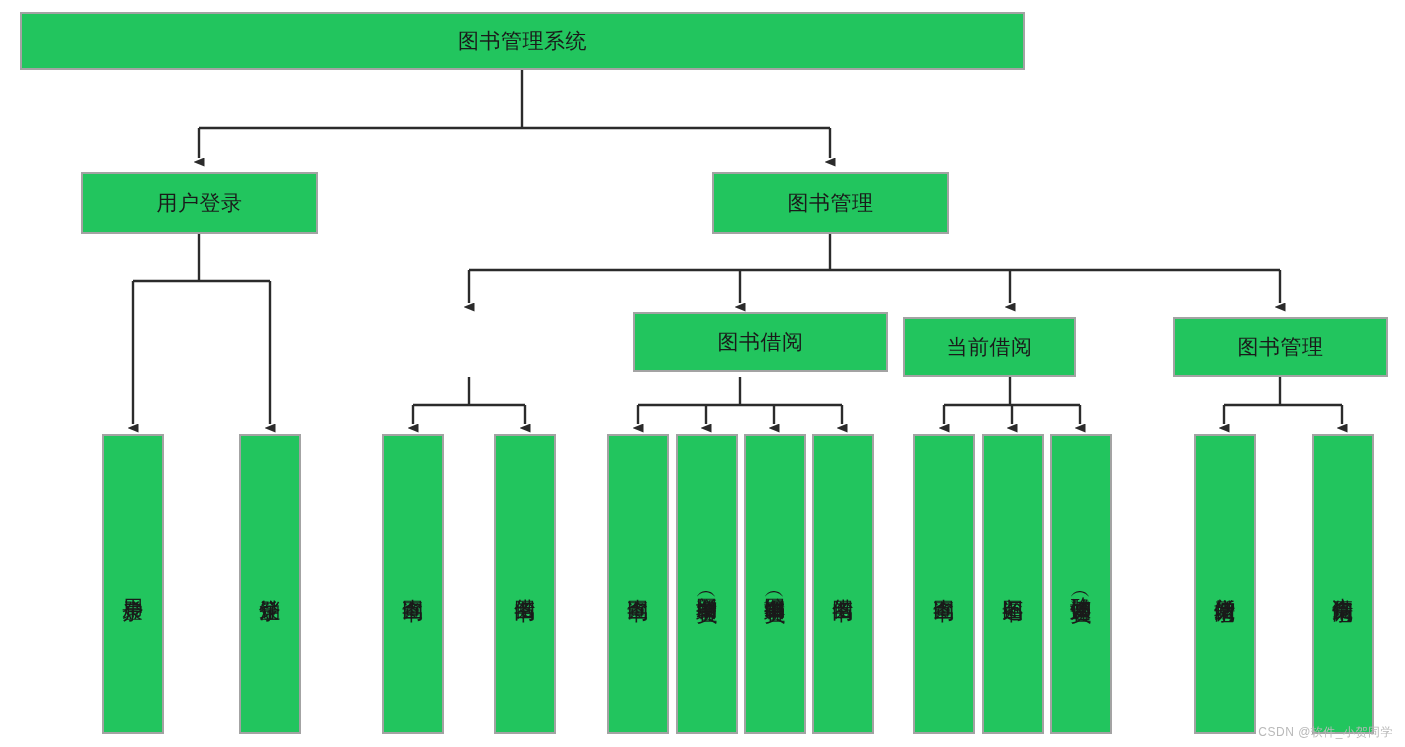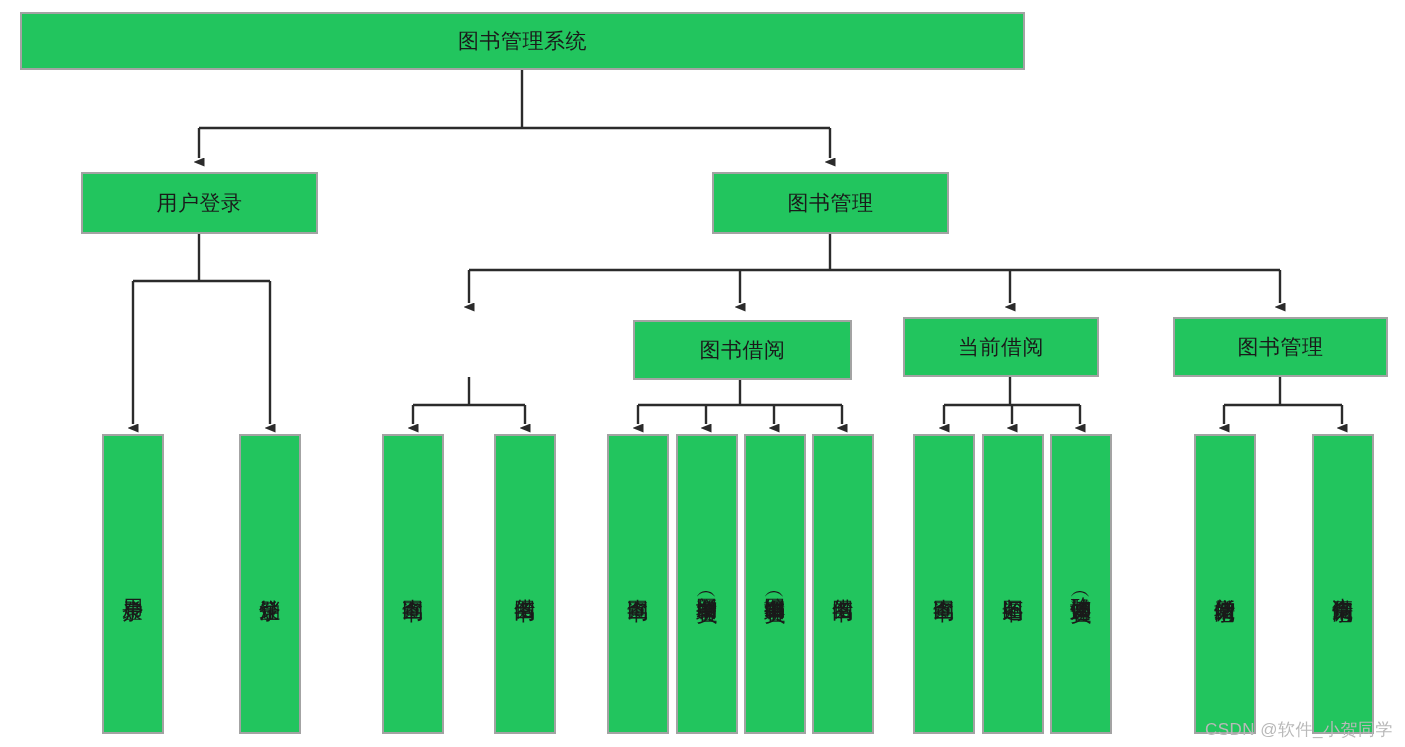--- a/index.html
+++ b/index.html
@@ -54,21 +54,21 @@
     font-size: 21px;
     line-height: 1.22;
     letter-spacing: 1px;
     white-space: nowrap;
     max-height: 280px;
   }
   #watermark {
     position: absolute;
     right: 12px;
     bottom: 6px;
-    font-size: 17px;
+    font-size: 12px;
     color: #b9b9b9;
     white-space: nowrap;
     z-index: 5;
     letter-spacing: 0.5px;
   }
 </style>
 </head>
 <body>
 
 <div id="canvas">
@@ -129,25 +129,25 @@
 
   <div class="node" style="left:81px; top:172px; width:237px; height:62px;">
     <span class="label">用户登录</span>
   </div>
 
   <div class="node" style="left:712px; top:172px; width:237px; height:62px;">
     <span class="label">图书管理</span>
   </div>
 
 
-  <div class="node" style="left:633px; top:320px; width:219px; height:60px;">
+  <div class="node" style="left:633px; top:312px; width:255px; height:60px;">
     <span class="label">图书借阅</span>
   </div>
 
-  <div class="node" style="left:903px; top:317px; width:196px; height:60px;">
+  <div class="node" style="left:903px; top:317px; width:173px; height:60px;">
     <span class="label">当前借阅</span>
   </div>
 
   <div class="node" style="left:1173px; top:317px; width:215px; height:60px;">
     <span class="label">图书管理</span>
   </div>
 
   <div class="node vertical" style="left:102px; top:434px; width:62px; height:300px;">
     <span class="label">用户登录</span>
   </div>

